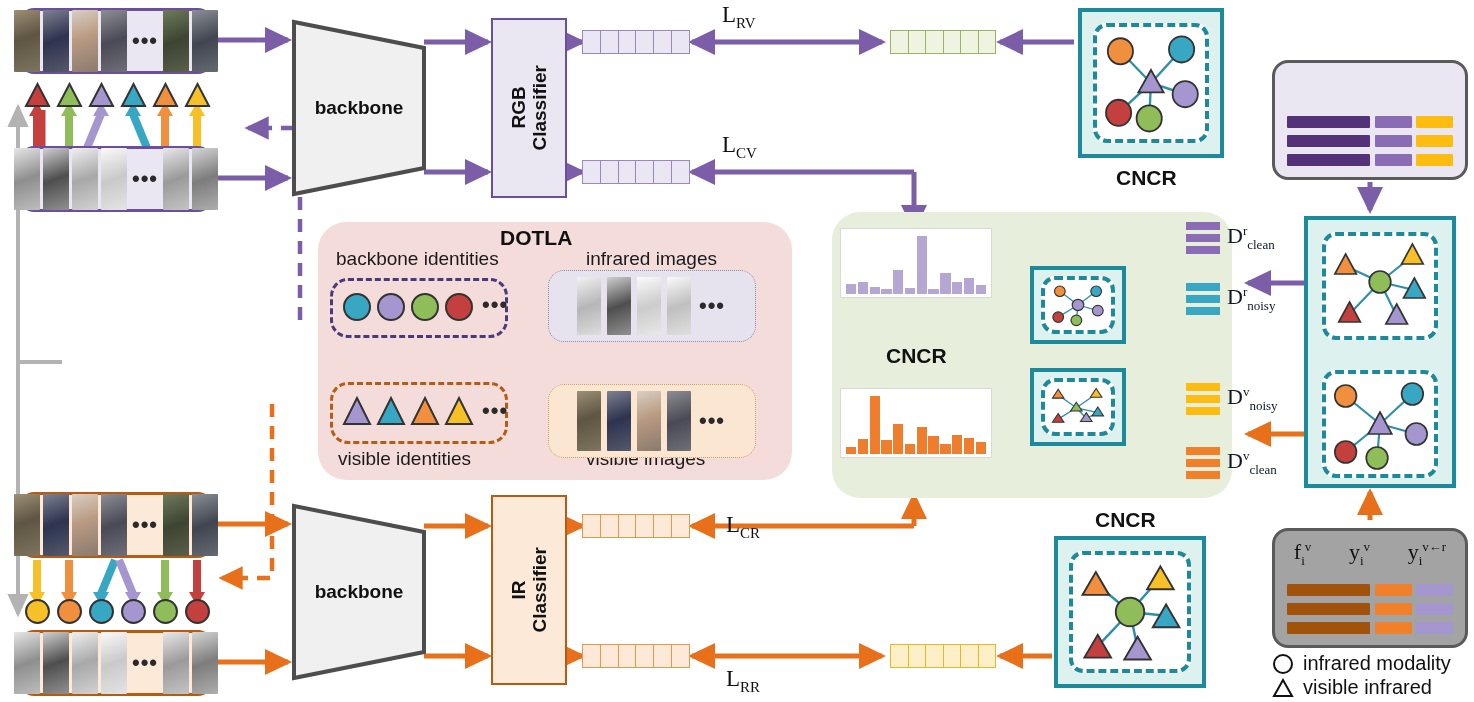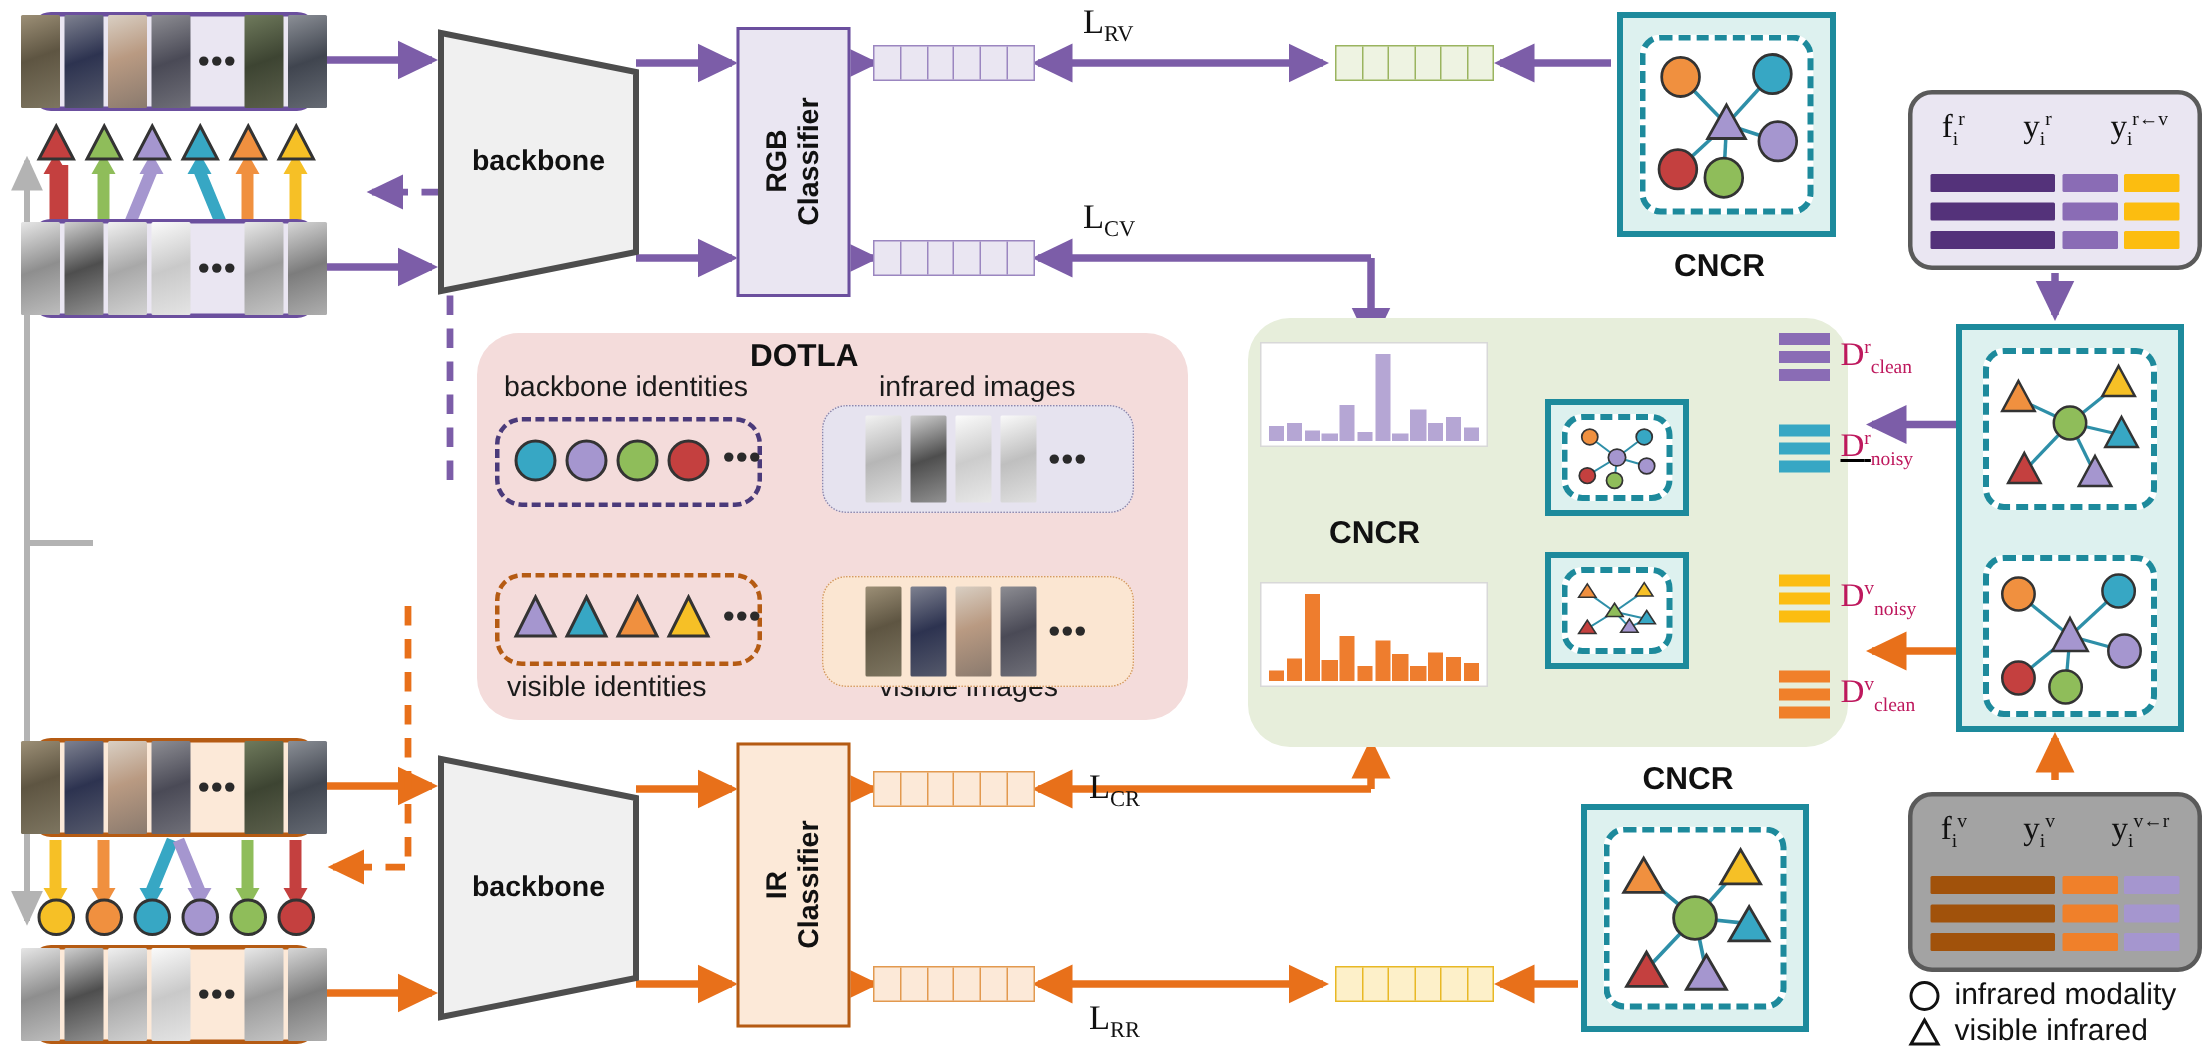--- a/index.html
+++ b/index.html
@@ -71,21 +71,21 @@
 
   
   .loss{position:absolute;font-family:"Liberation Serif","DejaVu Serif",serif;
         font-size:23px;color:#111;white-space:nowrap;}
   .loss sub{font-size:15px;}
 
   
   .dchip{position:absolute;display:flex;align-items:center;gap:7px;}
   .dbars{display:flex;flex-direction:column;gap:4px;}
   .dbars u{display:block;width:34px;height:8px;text-decoration:none;}
-  .dtxt{font-family:"Liberation Serif","DejaVu Serif",serif;font-size:22px;color:#be185d;white-space:nowrap;}
+  .dtxt{font-family:"Liberation Serif","DejaVu Serif",serif;font-size:22px;color:#0f172a;white-space:nowrap;}
   .dtxt sub{font-size:13px;}
   .dtxt sup{font-size:13px;}
 
   
   .legrow{position:absolute;display:flex;align-items:center;gap:9px;font-size:20px;color:#111;}
 </style>
 </head>
 <body>
 
 <div id="stage">
@@ -545,21 +545,21 @@
   </div>
 
   <div class="dchip" style="left:1186px;top:222px;">
     <span class="dbars">
         <u style="background:#8a6cb5"></u>
         <u style="background:#8a6cb5"></u>
         <u style="background:#8a6cb5"></u>
       </span>
     <span class="dtxt"><span>D</span><sup>r</sup><sub>clean</sub></span>
   </div>
-  <div class="dchip" style="left:1186px;top:283px;text-decoration:underline;">
+  <div class="dchip" style="left:1186px;top:283px;">
     <span class="dbars">
         <u style="background:#37a7c4"></u>
         <u style="background:#37a7c4"></u>
         <u style="background:#37a7c4"></u>
       </span>
     <span class="dtxt"><span>D</span><sup>r</sup><sub>noisy</sub></span>
   </div>
   <div class="dchip" style="left:1186px;top:383px;">
     <span class="dbars">
         <u style="background:#fcbd10"></u>
@@ -658,25 +658,20 @@
           <circle cx="20" cy="78" r="11" fill="#c4403f"></circle>
             <circle cx="52" cy="84" r="11" fill="#8fbd5a"></circle>
           <circle cx="92" cy="60" r="11" fill="#a596cf"></circle>
           <polygon points="55,38 67,60 43,60" fill="#a596cf"></polygon>
         </g>
       </svg>
     </div>
   </div>
 
   <div class="ftable ft-v" style="left:1272px;top:60px;width:196px;height:120px;">
-    <div class="ft-head" style="left:0;top:8px;">
-      <span class="mathlab"><span>f</span><sub>i</sub><sup>r</sup></span>
-      <span class="mathlab"><span>y</span><sub>i</sub><sup>r</sup></span>
-      <span class="mathlab"><span>y</span><sub>i</sub><sup>r←v</sup></span>
-    </div>
     <div class="abs" id="ftrgbrows" style="left:12px;top:52px;right:12px;bottom:12px;">
         <div style="display: flex; justify-content: space-between; align-items: center; height: 13px; margin-bottom: 6px;">
           <span style="display: block; height: 12px; background: rgb(84, 50, 122); width: 50%; border-radius: 1px;"></span>
           <span style="display: block; height: 12px; background: rgb(138, 108, 181); width: 22%; border-radius: 1px;"></span>
           <span style="display: block; height: 12px; background: rgb(252, 189, 16); width: 22%; border-radius: 1px;"></span>
         </div>
         <div style="display: flex; justify-content: space-between; align-items: center; height: 13px; margin-bottom: 6px;">
           <span style="display: block; height: 12px; background: rgb(84, 50, 122); width: 50%; border-radius: 1px;"></span>
           <span style="display: block; height: 12px; background: rgb(138, 108, 181); width: 22%; border-radius: 1px;"></span>
           <span style="display: block; height: 12px; background: rgb(252, 189, 16); width: 22%; border-radius: 1px;"></span>

